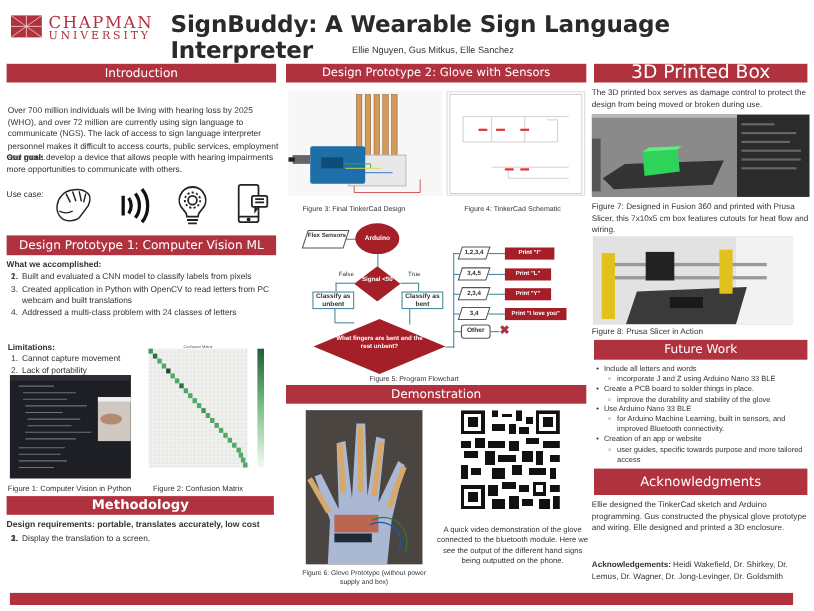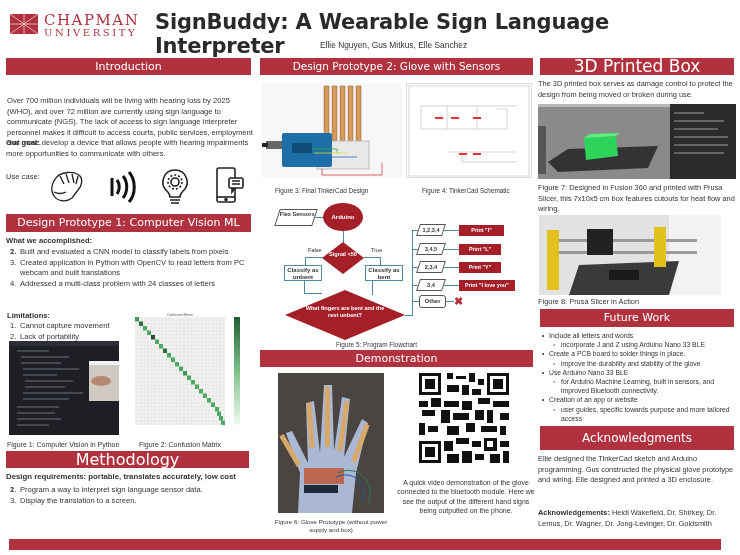--- a/index.html
+++ b/index.html
@@ -156,25 +156,25 @@
         <rect x="87" y="98.5" width="4" height="4.5"></rect>
       <rect x="89" y="103" width="4" height="4.5"></rect>
         <rect x="91" y="107.5" width="4" height="4.5"></rect>
     </g>
     <rect x="104" y="4" width="6" height="108" fill="url(#cbar)"></rect>
   </svg>
 </div>
 <div class="abs small" style="left:7px;top:440px;font-size:7px;">Figure 1: Computer Vision in Python</div>
 <div class="abs small" style="left:139px;top:440px;font-size:7px;">Figure 2: Confusion Matrix</div>
 
-<div class="banner" style="left:6px;top:451px;width:243px;height:17px;font-size:16px;line-height:17px;">Methodology</div>
+<div class="banner" style="left:6px;top:451px;width:243px;height:17px;font-size:12px;line-height:17px;font-weight:bold;">Methodology</div>
 <div class="abs txt" style="left:6px;top:472px;font-weight:bold;font-size:7.8px;">Design requirements: portable, translates accurately, low cost</div>
 <ol class="list abs txt" style="left:6px;top:485px;width:240px;">
   <li><span class="n">1.</span></li>
-  <li><span class="n">2.</span><span>Program a way to interpret sign language sensor data.</span></li>
+  <li><span class="n">2.</span></li>
   <li><span class="n">3.</span><span>Display the translation to a screen.</span></li>
 </ol>
 
 <div class="banner" style="left:260px;top:58px;width:273px;height:17px;font-size:10.5px;line-height:17px;">Design Prototype 2: Glove with Sensors</div>
 
 <div class="img" style="left:262px;top:83px;width:140px;height:95px;background:#f7f7f7;">
   <svg width="140" height="95">
     <g fill="#d49a5a" stroke="#8a5a2a" stroke-width="0.5">
       <rect x="62" y="3" width="5" height="55"></rect>
         <rect x="70" y="3" width="5" height="55"></rect>

